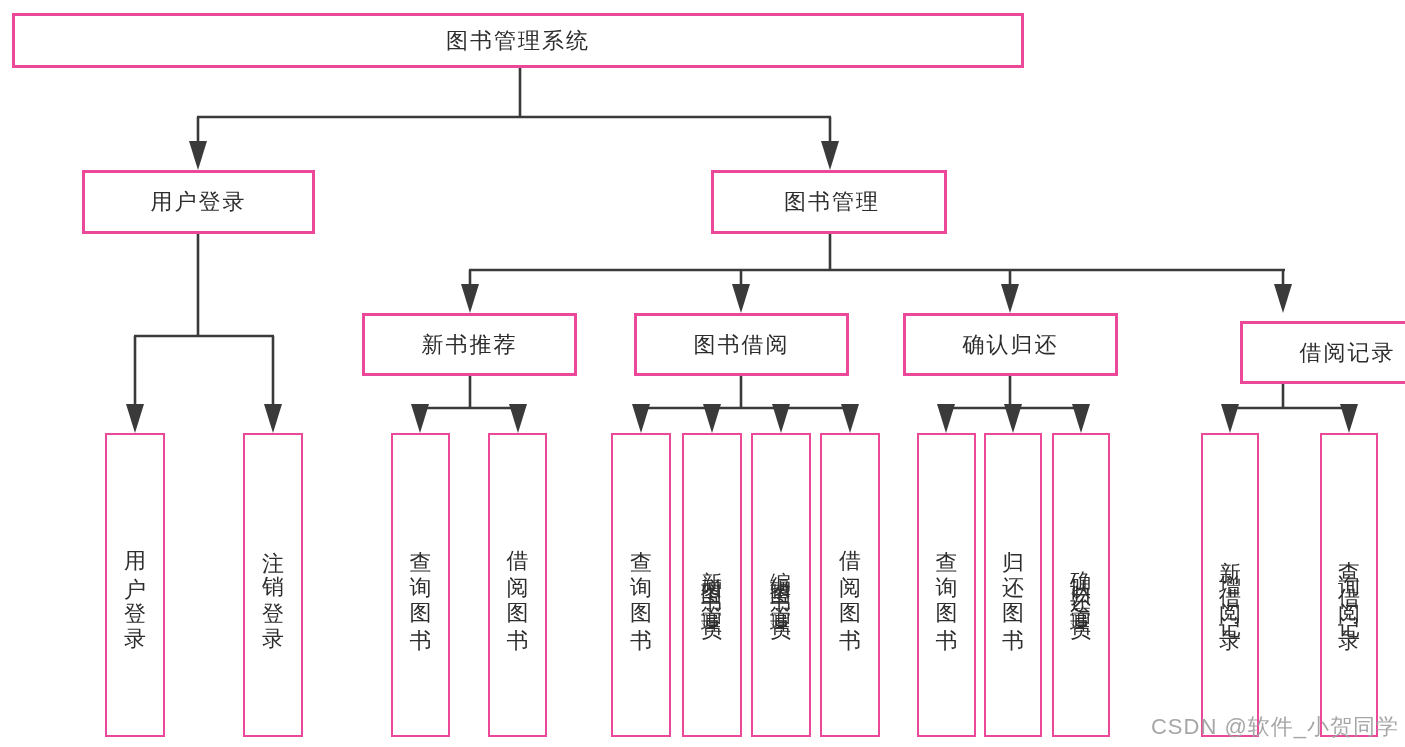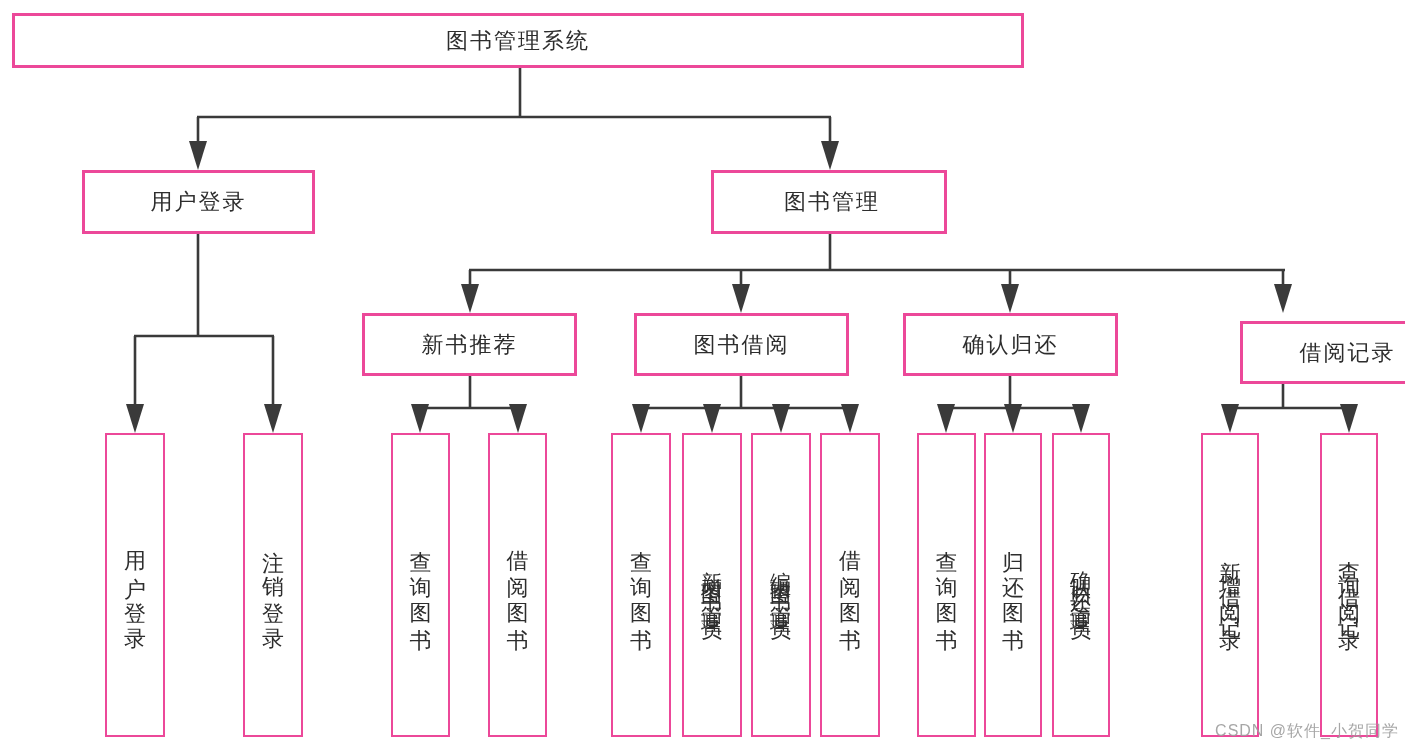--- a/index.html
+++ b/index.html
@@ -65,21 +65,21 @@
   .lf-08 { left: 820px; }
   .lf-09 { left: 917px; width: 59px; }
   .lf-10 { left: 984px; width: 58px; }
   .lf-11 { left: 1052px; width: 58px; }
   .lf-12 { left: 1201px; width: 58px; }
   .lf-13 { left: 1320px; width: 58px; }
 
   #watermark {
     position: absolute;
     right: 6px; bottom: 5px;
-    font-size: 16px;
+    font-size: 22px;
     color: #9f9f9f;
     opacity: 0.92;
     letter-spacing: 1px;
     z-index: 3;
     pointer-events: none;
   }
 </style>
 </head>
 <body>
 

